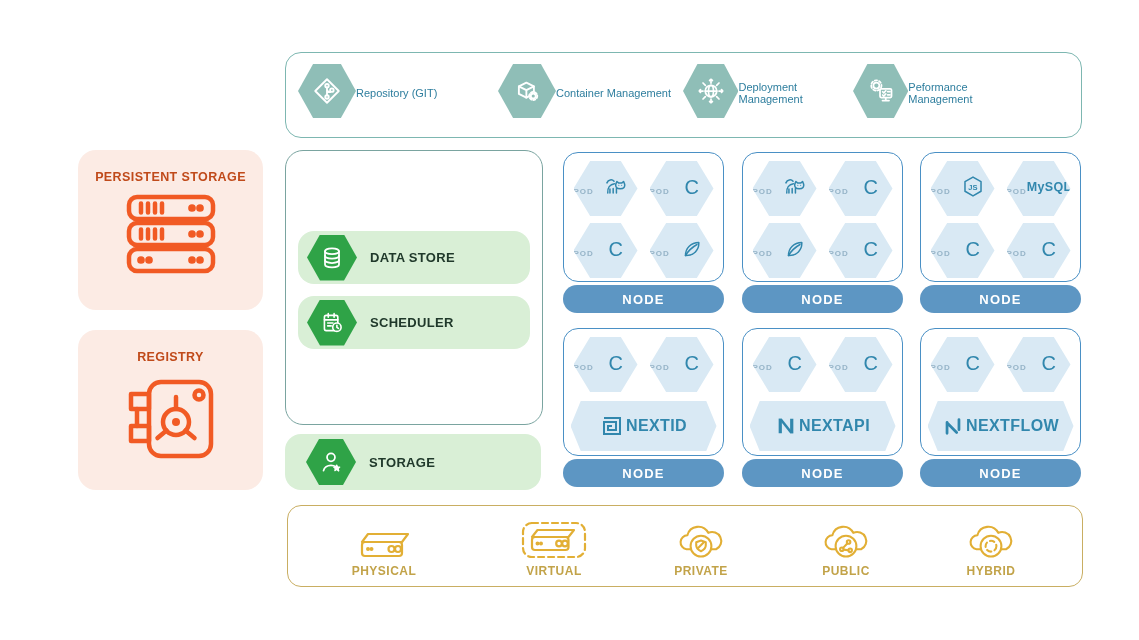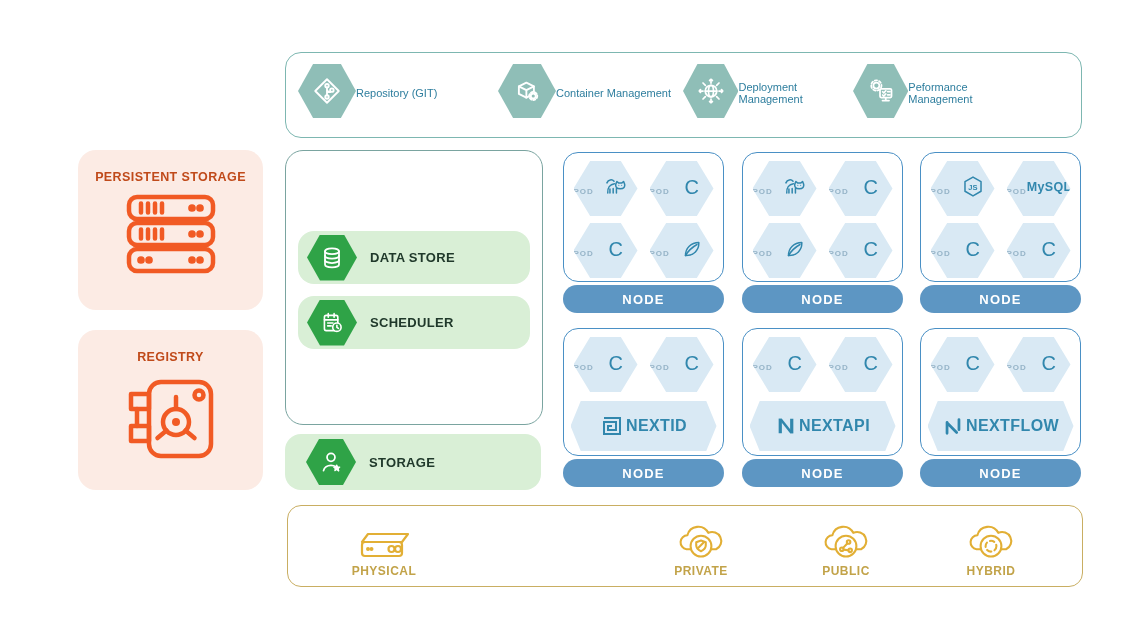--- a/index.html
+++ b/index.html
@@ -401,20 +401,34 @@
           <polygon points="6,12 12,4 52,4 46,12"></polygon>
           <rect x="6" y="12" width="40" height="14" rx="3"></rect>
           <circle cx="12" cy="19" r=".9" fill="currentColor"></circle>
             <circle cx="15.5" cy="19" r=".9" fill="currentColor"></circle>
           <circle cx="35.5" cy="19" r="3"></circle>
             <circle cx="42" cy="19" r="3"></circle>
         </svg>
       </div>
       <div class="infra-label">PHYSICAL</div>
     </div>
+    <div class="infra-item" style="left:201px">
+      <div class="infra-ic">
+        <svg width="66" height="40" viewBox="0 0 66 40" fill="none" stroke="currentColor" stroke-width="2.2" stroke-linecap="round" stroke-linejoin="round">
+          <rect x="2" y="3" width="62" height="34" rx="9" stroke-dasharray="6 4"></rect>
+          <polygon points="11,17 16.5,10 53,10 47.5,17"></polygon>
+          <rect x="11" y="17" width="36.5" height="13" rx="3"></rect>
+          <circle cx="16.5" cy="23.5" r=".9" fill="currentColor"></circle>
+            <circle cx="20" cy="23.5" r=".9" fill="currentColor"></circle>
+          <circle cx="38" cy="23.5" r="2.8"></circle>
+            <circle cx="44" cy="23.5" r="2.8"></circle>
+        </svg>
+      </div>
+      <div class="infra-label">VIRTUAL</div>
+    </div>
     <div class="infra-item" style="left:348px">
       <div class="infra-ic">
         <svg width="54" height="38" viewBox="0 0 52 36" fill="none" stroke="currentColor" stroke-width="2" stroke-linecap="round" stroke-linejoin="round">
           <path d="M12 26a6.8 6.8 0 0 1 .9-13.5A10.8 10.8 0 0 1 33 10.2 7.8 7.8 0 0 1 40.5 26Z"></path>
           <circle cx="26" cy="23" r="10" fill="#fff"></circle>
           <path d="M26 17.5l4.6 1.7v3c0 2.7-1.9 4.6-4.6 5.6-2.7-1-4.6-2.9-4.6-5.6v-3Z"></path>
           <path d="M23 25l6-6"></path>
         </svg>
       </div>
       <div class="infra-label">PRIVATE</div>

